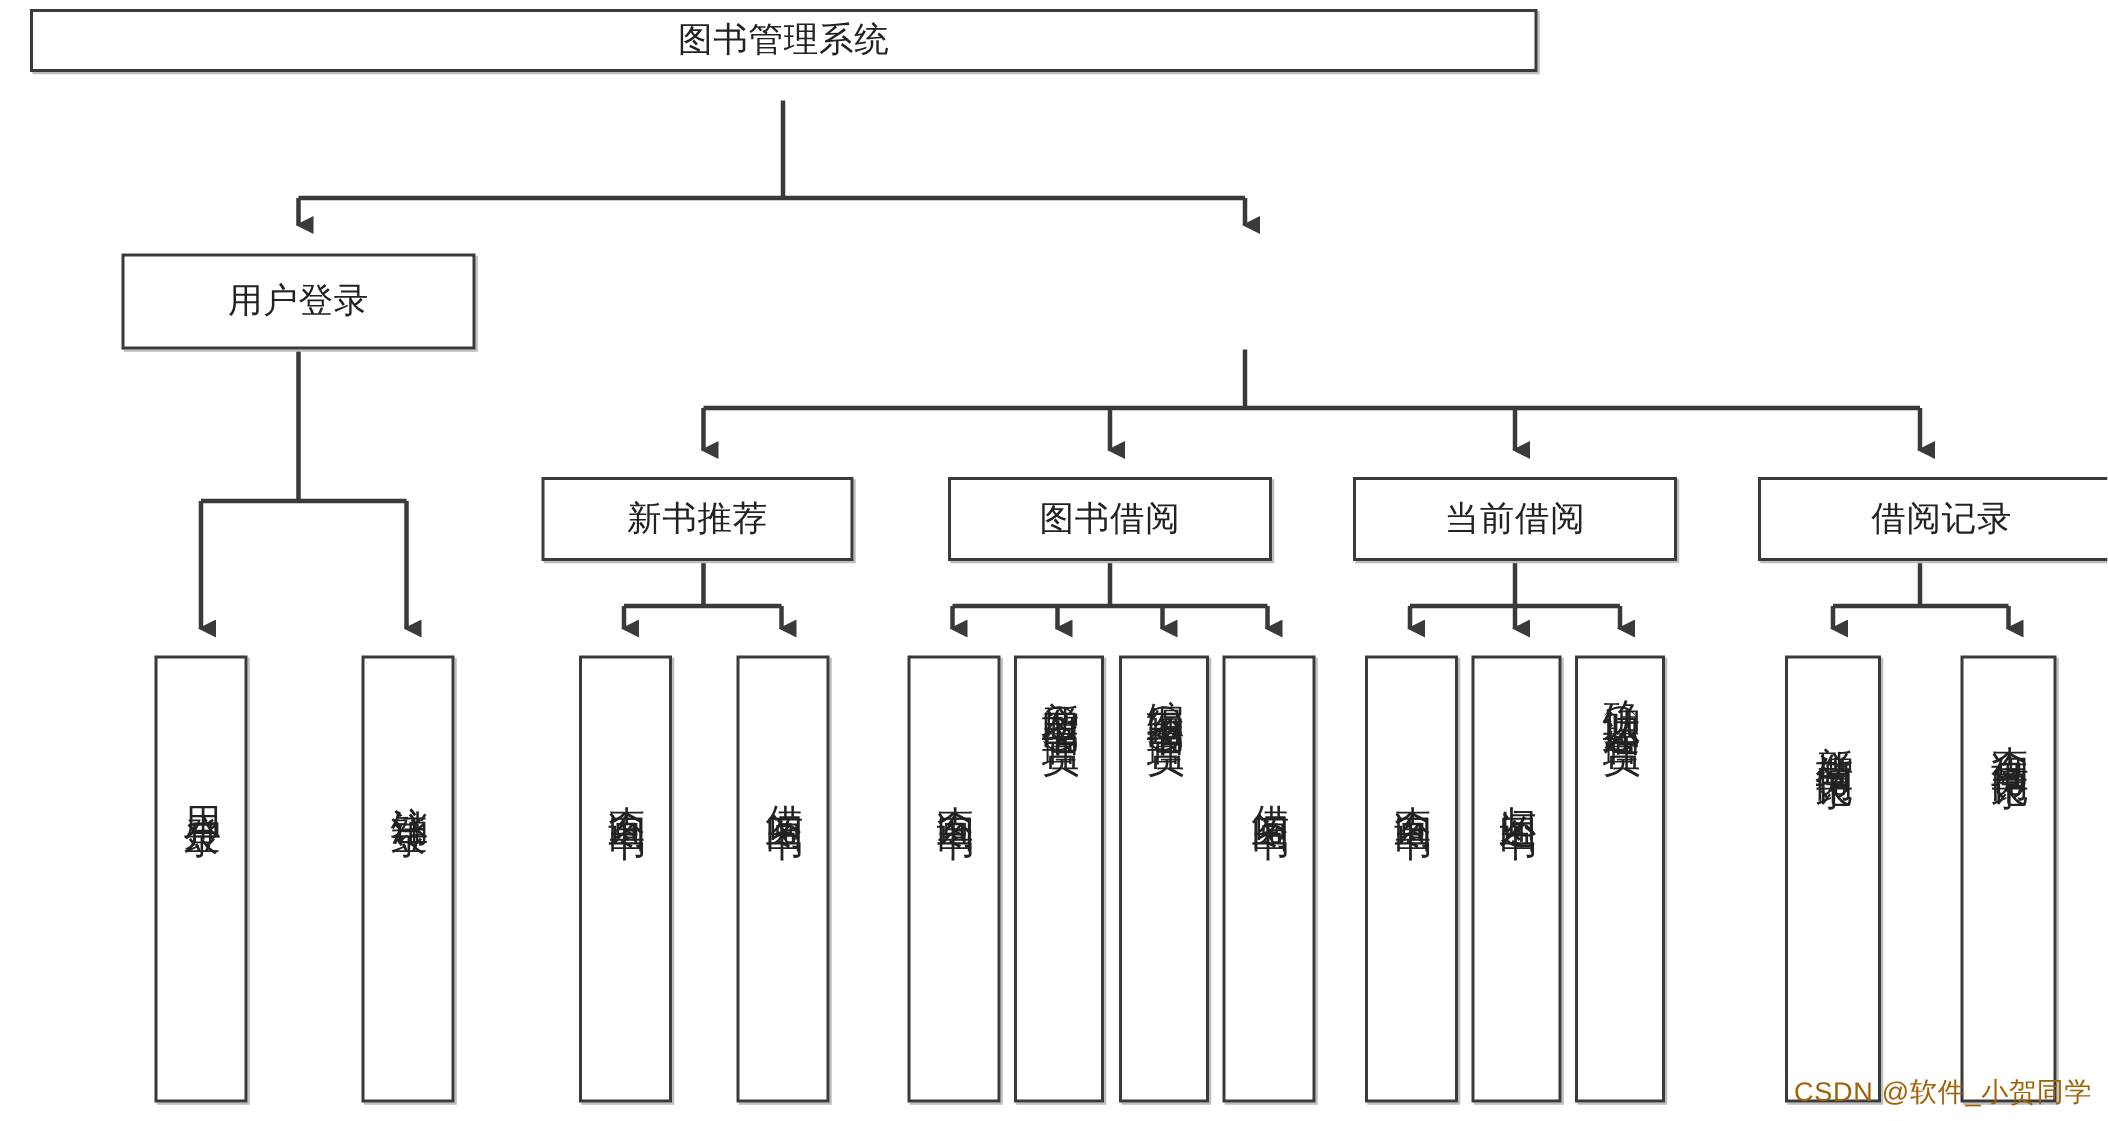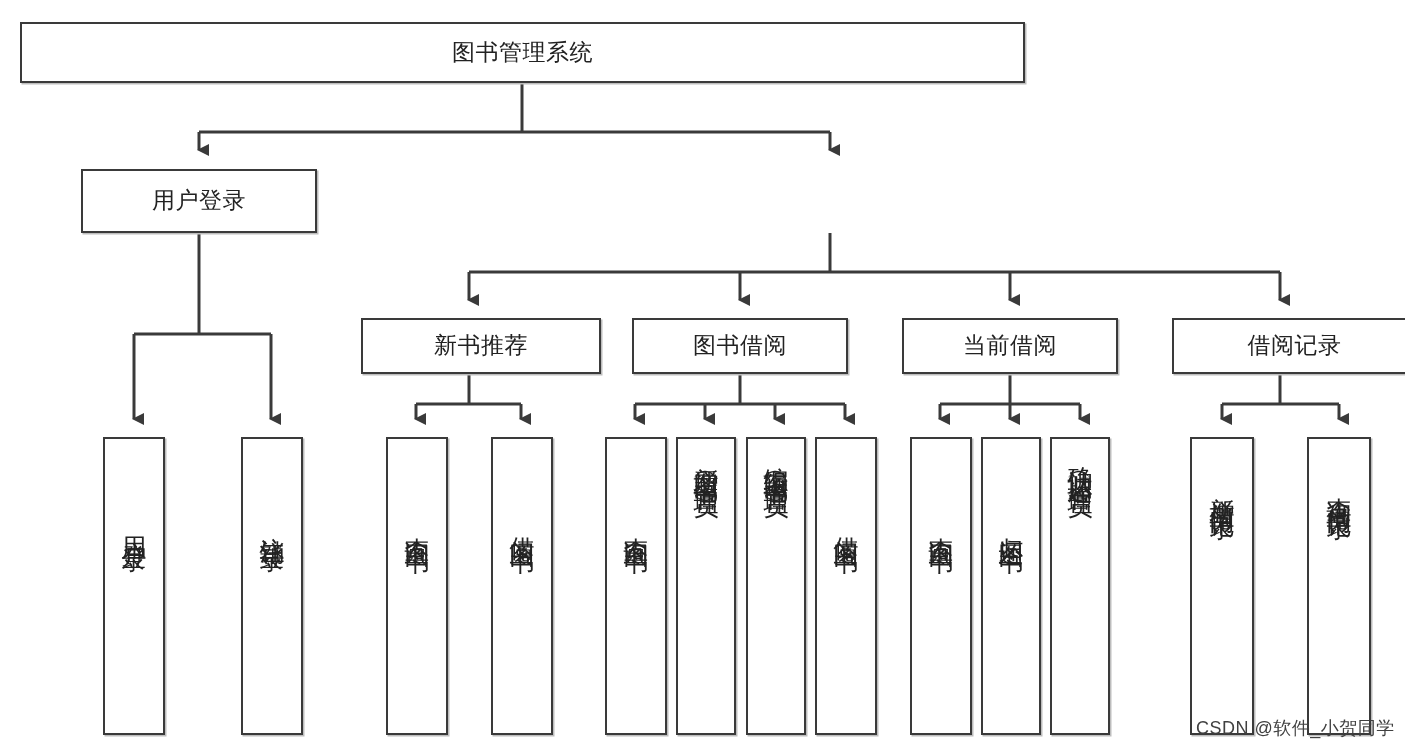--- a/index.html
+++ b/index.html
@@ -54,21 +54,21 @@
   .node.vertical .node-label {
     writing-mode: vertical-rl;
     text-orientation: upright;
     font-size: 25px;
     letter-spacing: 4px;
     line-height: 1;
   }
   .watermark {
     position: absolute;
     font-size: 18px;
-    color: #404040;
+    color: #a16207;
     letter-spacing: 0.5px;
     white-space: nowrap;
     user-select: none;
   }
 </style>
 </head>
 <body>
 
 <div id="diagram-root">
 
@@ -115,29 +115,29 @@
       <path d="M 1010 404 L 1010 419" marker-end="url(#arrow)"></path>
       <path d="M 1080 404 L 1080 419" marker-end="url(#arrow)"></path>
 
       <path d="M 1280 374 L 1280 404"></path>
       <path d="M 1222 404 L 1339 404"></path>
       <path d="M 1222 404 L 1222 419" marker-end="url(#arrow)"></path>
       <path d="M 1339 404 L 1339 419" marker-end="url(#arrow)"></path>
     </g>
   </svg>
 
-  <div class="node horizontal" style="left:20px; top:22px; width:1005px; height:61px;">
+  <div class="node horizontal" style="left:20px; top:6px; width:1005px; height:42px;">
     <span class="node-label">图书管理系统</span>
   </div>
 
   <div class="node horizontal" style="left:81px; top:169px; width:236px; height:64px;">
     <span class="node-label">用户登录</span>
   </div>
 
-  <div class="node horizontal" style="left:361px; top:318px; width:240px; height:56px;">
+  <div class="node horizontal" style="left:361px; top:318px; width:208px; height:56px;">
     <span class="node-label">新书推荐</span>
   </div>
   <div class="node horizontal" style="left:902px; top:318px; width:216px; height:56px;">
     <span class="node-label">当前借阅</span>
   </div>
   <div class="node horizontal" style="left:632px; top:318px; width:216px; height:56px;">
     <span class="node-label">图书借阅</span>
   </div>
   <div class="node horizontal" style="left:1172px; top:318px; width:245px; height:56px;">
     <span class="node-label">借阅记录</span>

